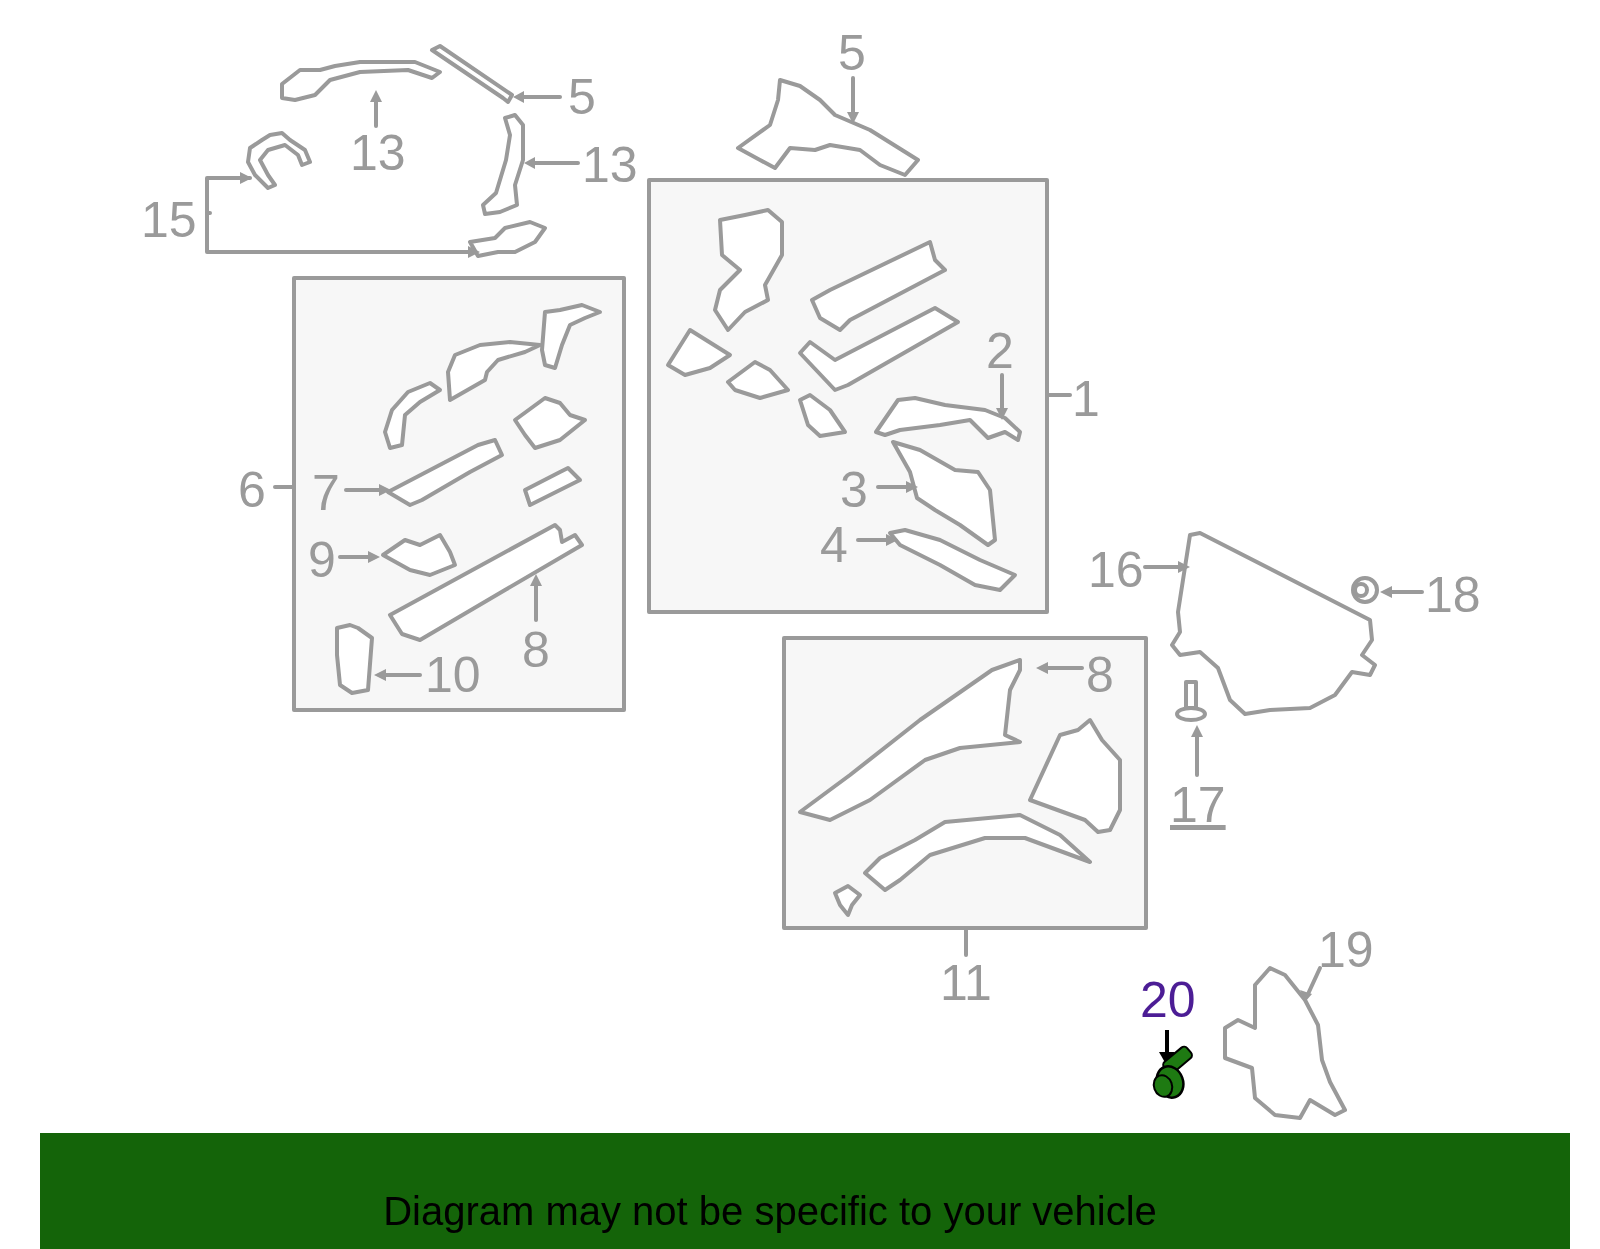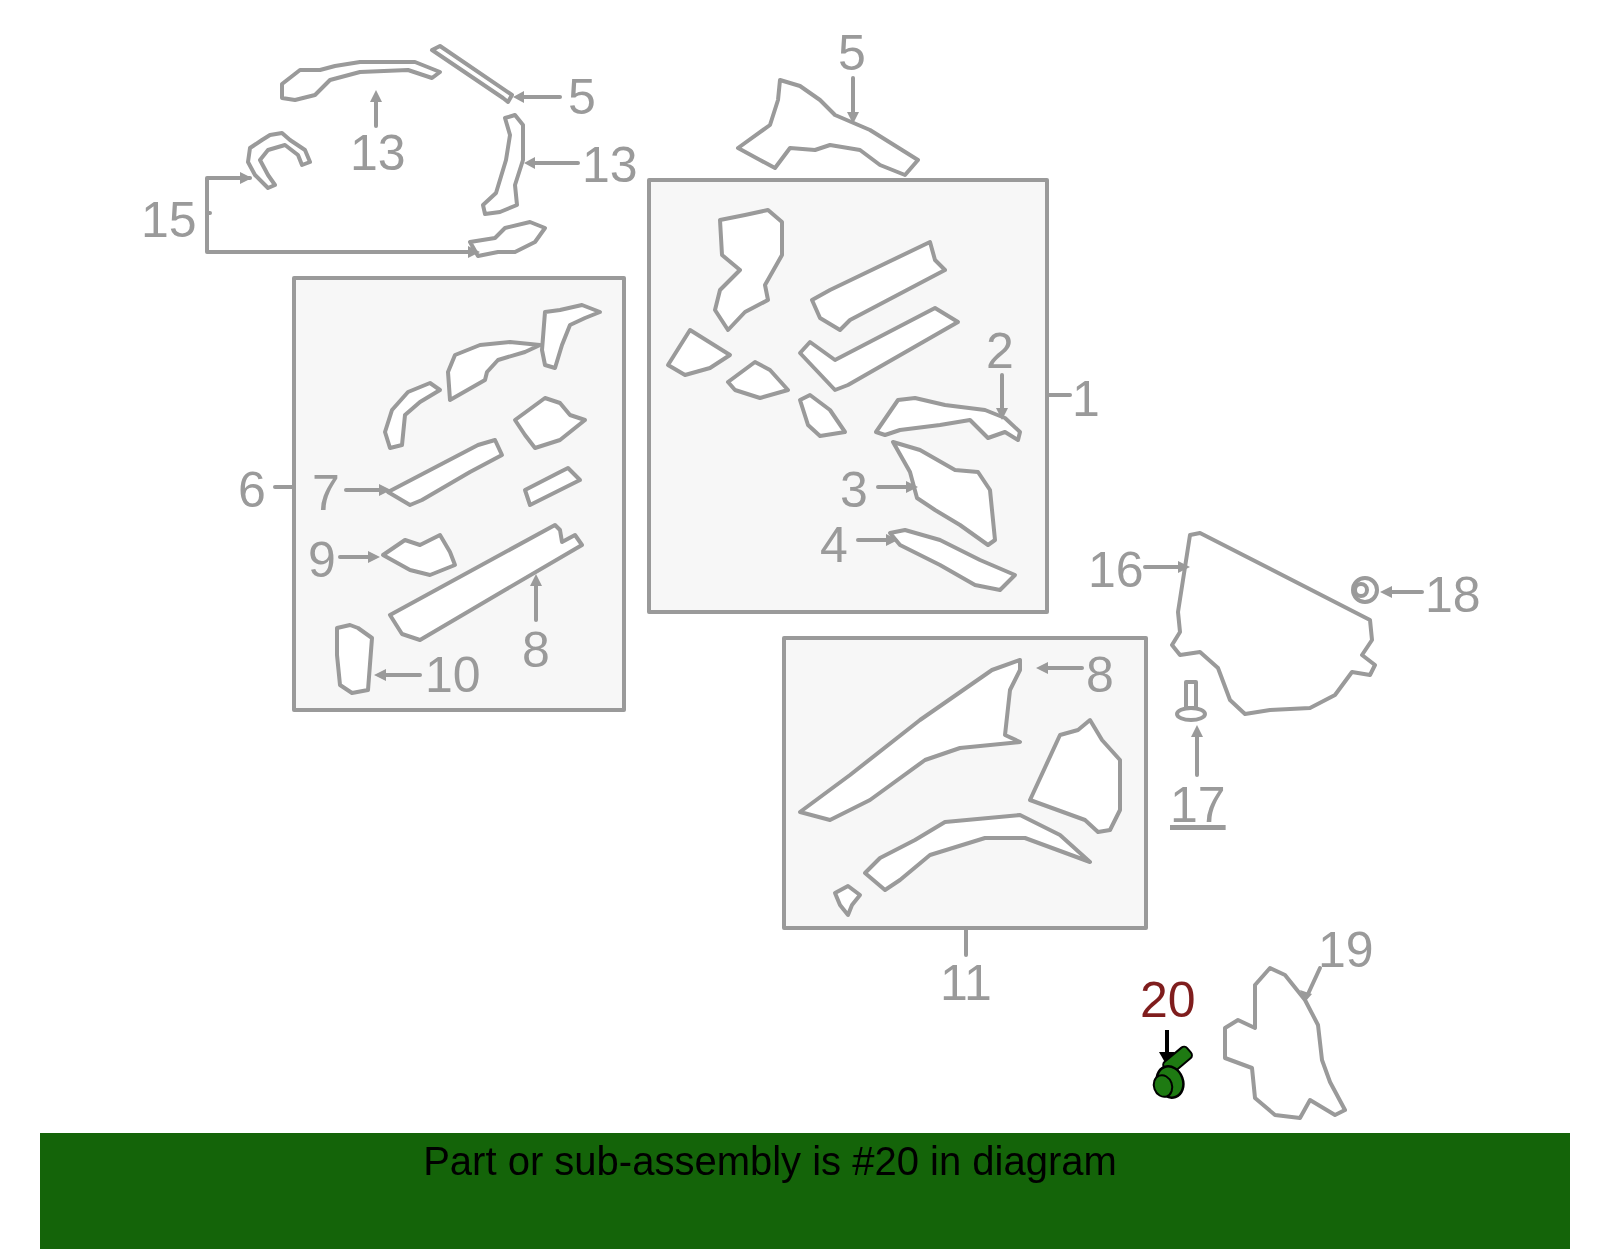--- a/index.html
+++ b/index.html
@@ -1,19 +1,19 @@
 <!DOCTYPE html>
 <html><head>
 <meta charset="utf-8">
 <style>
   html,body{margin:0;padding:0;background:#fff;}
   body{width:1600px;height:1249px;position:relative;overflow:hidden;font-family:"Liberation Sans",sans-serif;}
   #diagram{position:absolute;left:0;top:0;width:1600px;height:1249px;}
   .lbl{position:absolute;font-family:"Liberation Sans",sans-serif;color:#9a9a9a;font-size:50px;line-height:1;white-space:nowrap;}
-  .lbl.hl{color:#7f1d1d;}
+  .lbl.hl{color:#4c1d95;}
   .banner{position:absolute;left:40px;top:1133px;width:1530px;height:116px;background:#146409;}
   .banner .line{position:absolute;left:0;width:1460px;text-align:center;color:#000;font-size:40px;line-height:1;}
   .banner .l1{top:8px;}
   .banner .l2{top:58px;}
 </style>
 </head>
 <body>
 
 <svg id="diagram" viewBox="0 0 1600 1249" xmlns="http://www.w3.org/2000/svg">
   <g fill="none" stroke="#9a9a9a" stroke-width="4" stroke-linejoin="round" stroke-linecap="round">
@@ -142,14 +142,14 @@
 <div class="lbl" style="left:582px;top:140px;">13</div>
 <div class="lbl" style="left:568px;top:72px;">5</div>
 <div class="lbl" style="left:133px;top:195px;margin-left:8px;">15</div>
 <div class="lbl" style="left:1088px;top:545px;">16</div>
 <div class="lbl" style="left:1170px;top:780px;text-decoration:underline;">17</div>
 <div class="lbl" style="left:1425px;top:570px;">18</div>
 <div class="lbl" style="left:1318px;top:925px;">19</div>
 <div class="lbl hl" style="left:1140px;top:975px;">20</div>
 
 <div class="banner">
-  <div class="line l1">Part or sub-assembly is #20 in diagram</div>
+  <div class="line l2">Diagram may not be specific to your vehicle</div>
 </div>
 
 </body></html>

